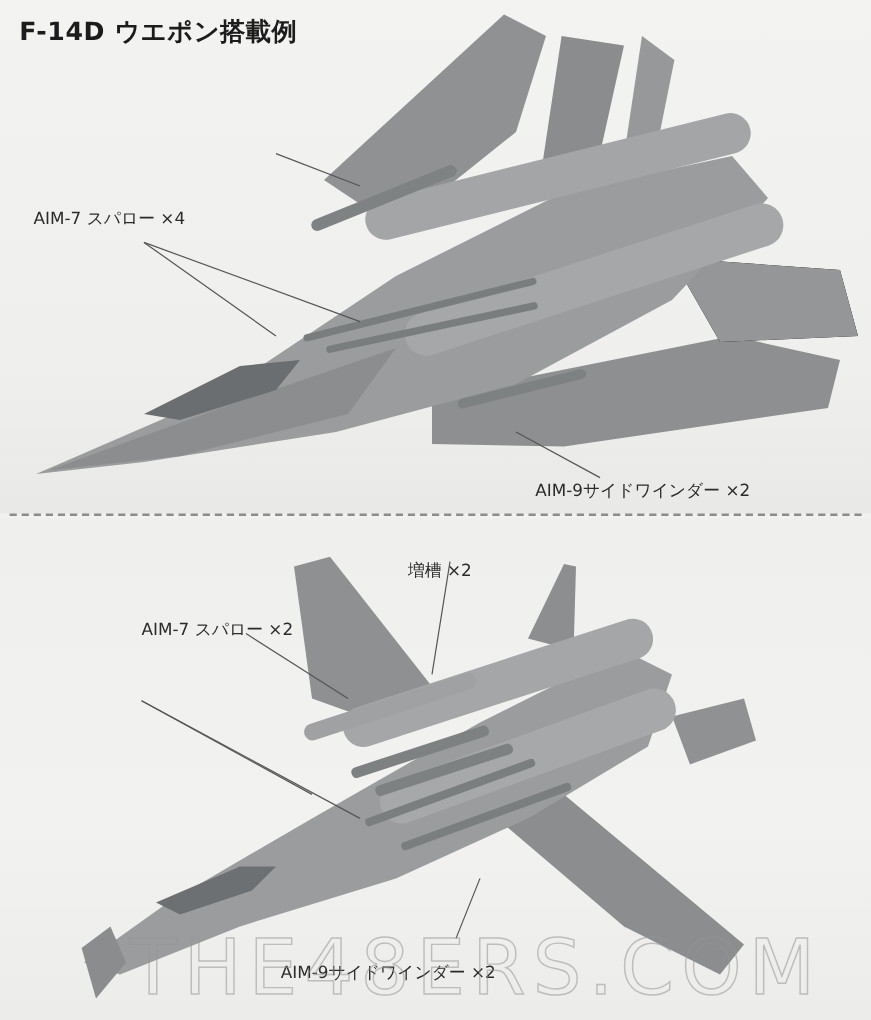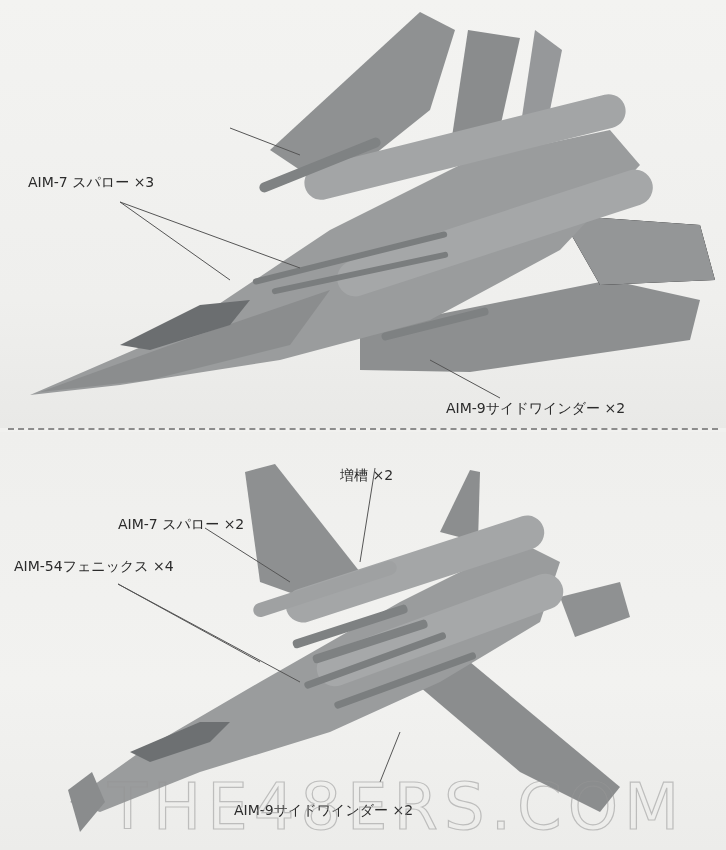--- a/index.html
+++ b/index.html
@@ -61,21 +61,22 @@
     <rect x="250" y="255" width="200" height="6" rx="3" transform="rotate(-14 350 258)" fill="#7a7d7e"></rect>
     <rect x="270" y="270" width="180" height="6" rx="3" transform="rotate(-12 360 273)" fill="#7a7d7e"></rect>
     <rect x="380" y="320" width="110" height="8" rx="4" transform="rotate(-14 435 324)" fill="#7e8182"></rect>
 
     <line x1="230" y1="128" x2="300" y2="155" stroke="#555" stroke-width="1"></line>
     <line x1="120" y1="202" x2="230" y2="280" stroke="#555" stroke-width="1"></line>
     <line x1="120" y1="202" x2="300" y2="268" stroke="#555" stroke-width="1"></line>
     <line x1="500" y1="398" x2="430" y2="360" stroke="#555" stroke-width="1"></line>
   </svg>
 
-  <div class="label" style="left:28px; top:174px;">AIM-7 スパロー ×3</div>
+  <div class="title">F-14D ウエポン搭載例</div>
+  <div class="label" style="left:28px; top:174px;">AIM-7 スパロー ×4</div>
   <div class="label" style="left:446px; top:400px;">AIM-9サイドワインダー ×2</div>
 </div>
 
 <div class="divider"></div>
 
 <div class="panel panel-bottom">
   <svg class="plane" width="726" height="418" viewBox="0 0 726 418">
 
     <polygon points="440,100 470,38 480,40 478,110" fill="#8c8e8f"></polygon>
 
@@ -102,17 +103,16 @@
 
     <line x1="375" y1="36" x2="360" y2="130" stroke="#555" stroke-width="1"></line>
     <line x1="205" y1="96" x2="290" y2="150" stroke="#555" stroke-width="1"></line>
     <line x1="118" y1="152" x2="260" y2="230" stroke="#555" stroke-width="1"></line>
     <line x1="118" y1="152" x2="300" y2="250" stroke="#555" stroke-width="1"></line>
     <line x1="380" y1="350" x2="400" y2="300" stroke="#555" stroke-width="1"></line>
   </svg>
 
   <div class="label" style="left:340px; top:19px;margin-top:16px;">増槽 ×2</div>
   <div class="label" style="left:98px; top:84px;margin-left:20px;">AIM-7 スパロー ×2</div>
-  <div class="label" style="left:14px; top:126px;">AIM-54フェニックス ×4</div>
   <div class="label" style="left:234px; top:370px;">AIM-9サイドワインダー ×2</div>
 </div>
 
 <div class="watermark">THE48ERS.COM</div>
 
 </body></html>

